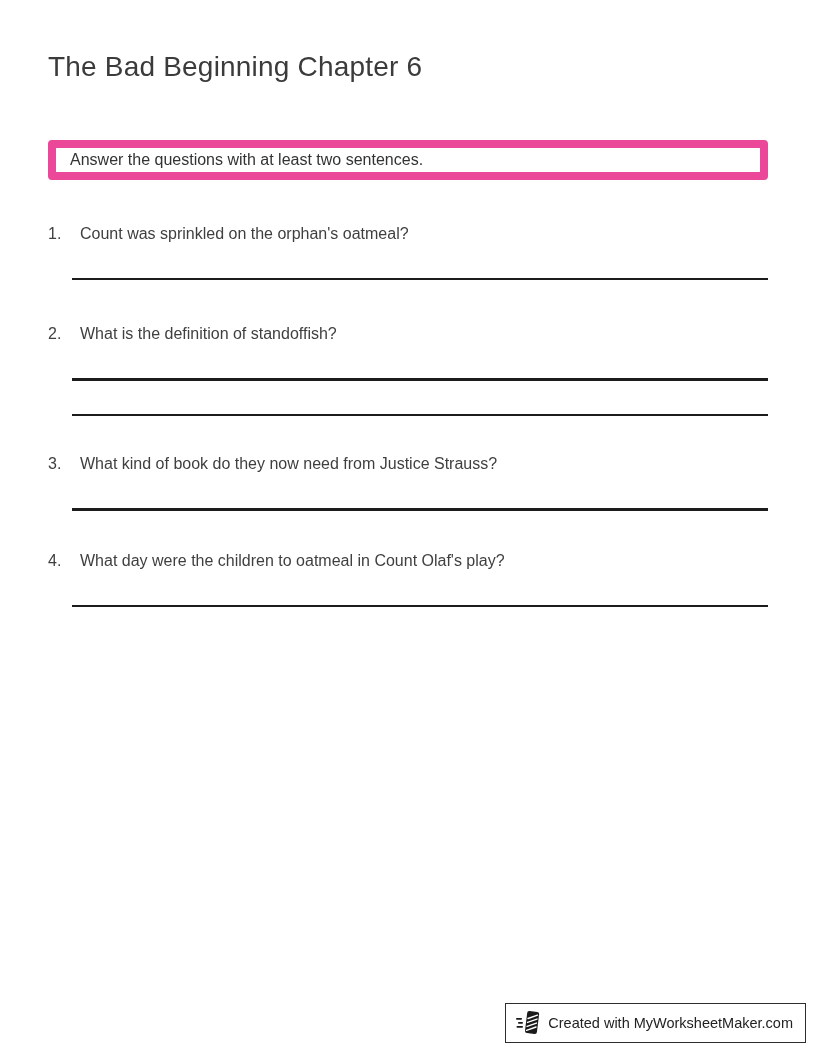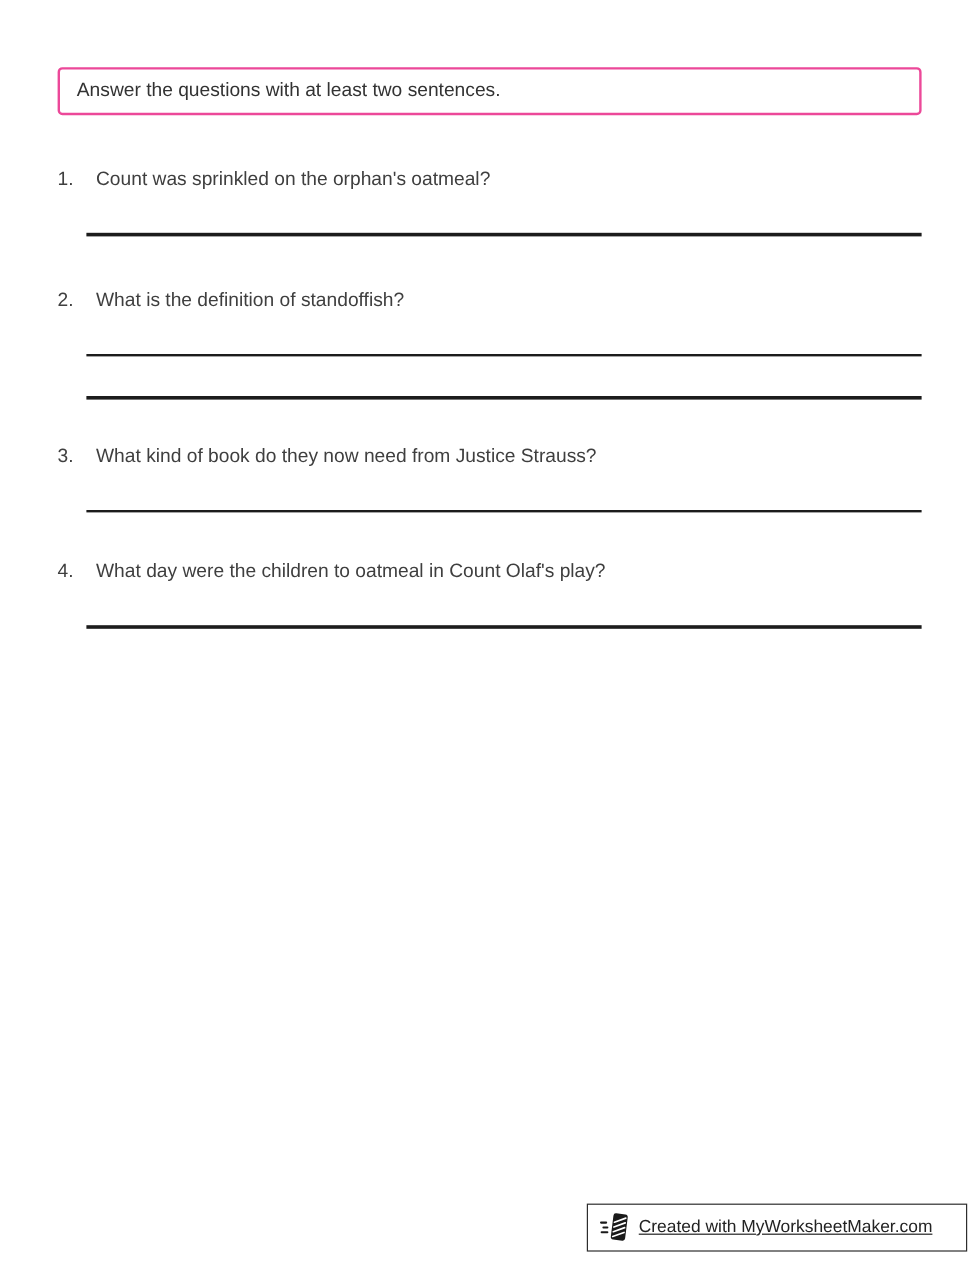--- a/index.html
+++ b/index.html
@@ -22,21 +22,21 @@
     font-size: 28px;
     font-weight: 400;
     line-height: 1.2;
     color: #3b3b3b;
     letter-spacing: 0.2px;
   }
   .instruction-box {
     margin: 56px 48px 0 48px;
     height: 40px;
     box-sizing: border-box;
-    border: 2px solid #ec4899;
+    border: 8px solid #ec4899;
     border-radius: 4px;
     display: flex;
     align-items: center;
     padding-left: 14px;
     font-size: 16px;
     color: #333333;
   }
   .question {
     display: flex;
     margin: 0 48px;
@@ -65,36 +65,36 @@
     position: absolute;
     top: 1003px;
     right: 10px;
     height: 40px;
     box-sizing: border-box;
     border: 1.5px solid #2d2d2d;
     background: #ffffff;
     display: flex;
     align-items: center;
     gap: 8px;
-    padding: 0 28px 0 10px;
+    padding: 0 12px 0 10px;
     font-size: 14.5px;
     color: #222222;
     white-space: nowrap;
-    text-decoration: underline;
   }
   .logo-icon {
     display: inline-flex;
     align-items: center;
   }
 </style>
 </head>
 <body>
 
 <div class="page">
 
+  <h1 class="worksheet-title">The Bad Beginning Chapter 6</h1>
 
   <div class="instruction-box">
     <span>Answer the questions with at least two sentences.</span>
   </div>
 
   <div class="question q-gap-a">
     <span class="q-number">1.</span>
     <span class="q-text">Count was sprinkled on the orphan's oatmeal?</span>
   </div>
   <div class="answer-lines">

